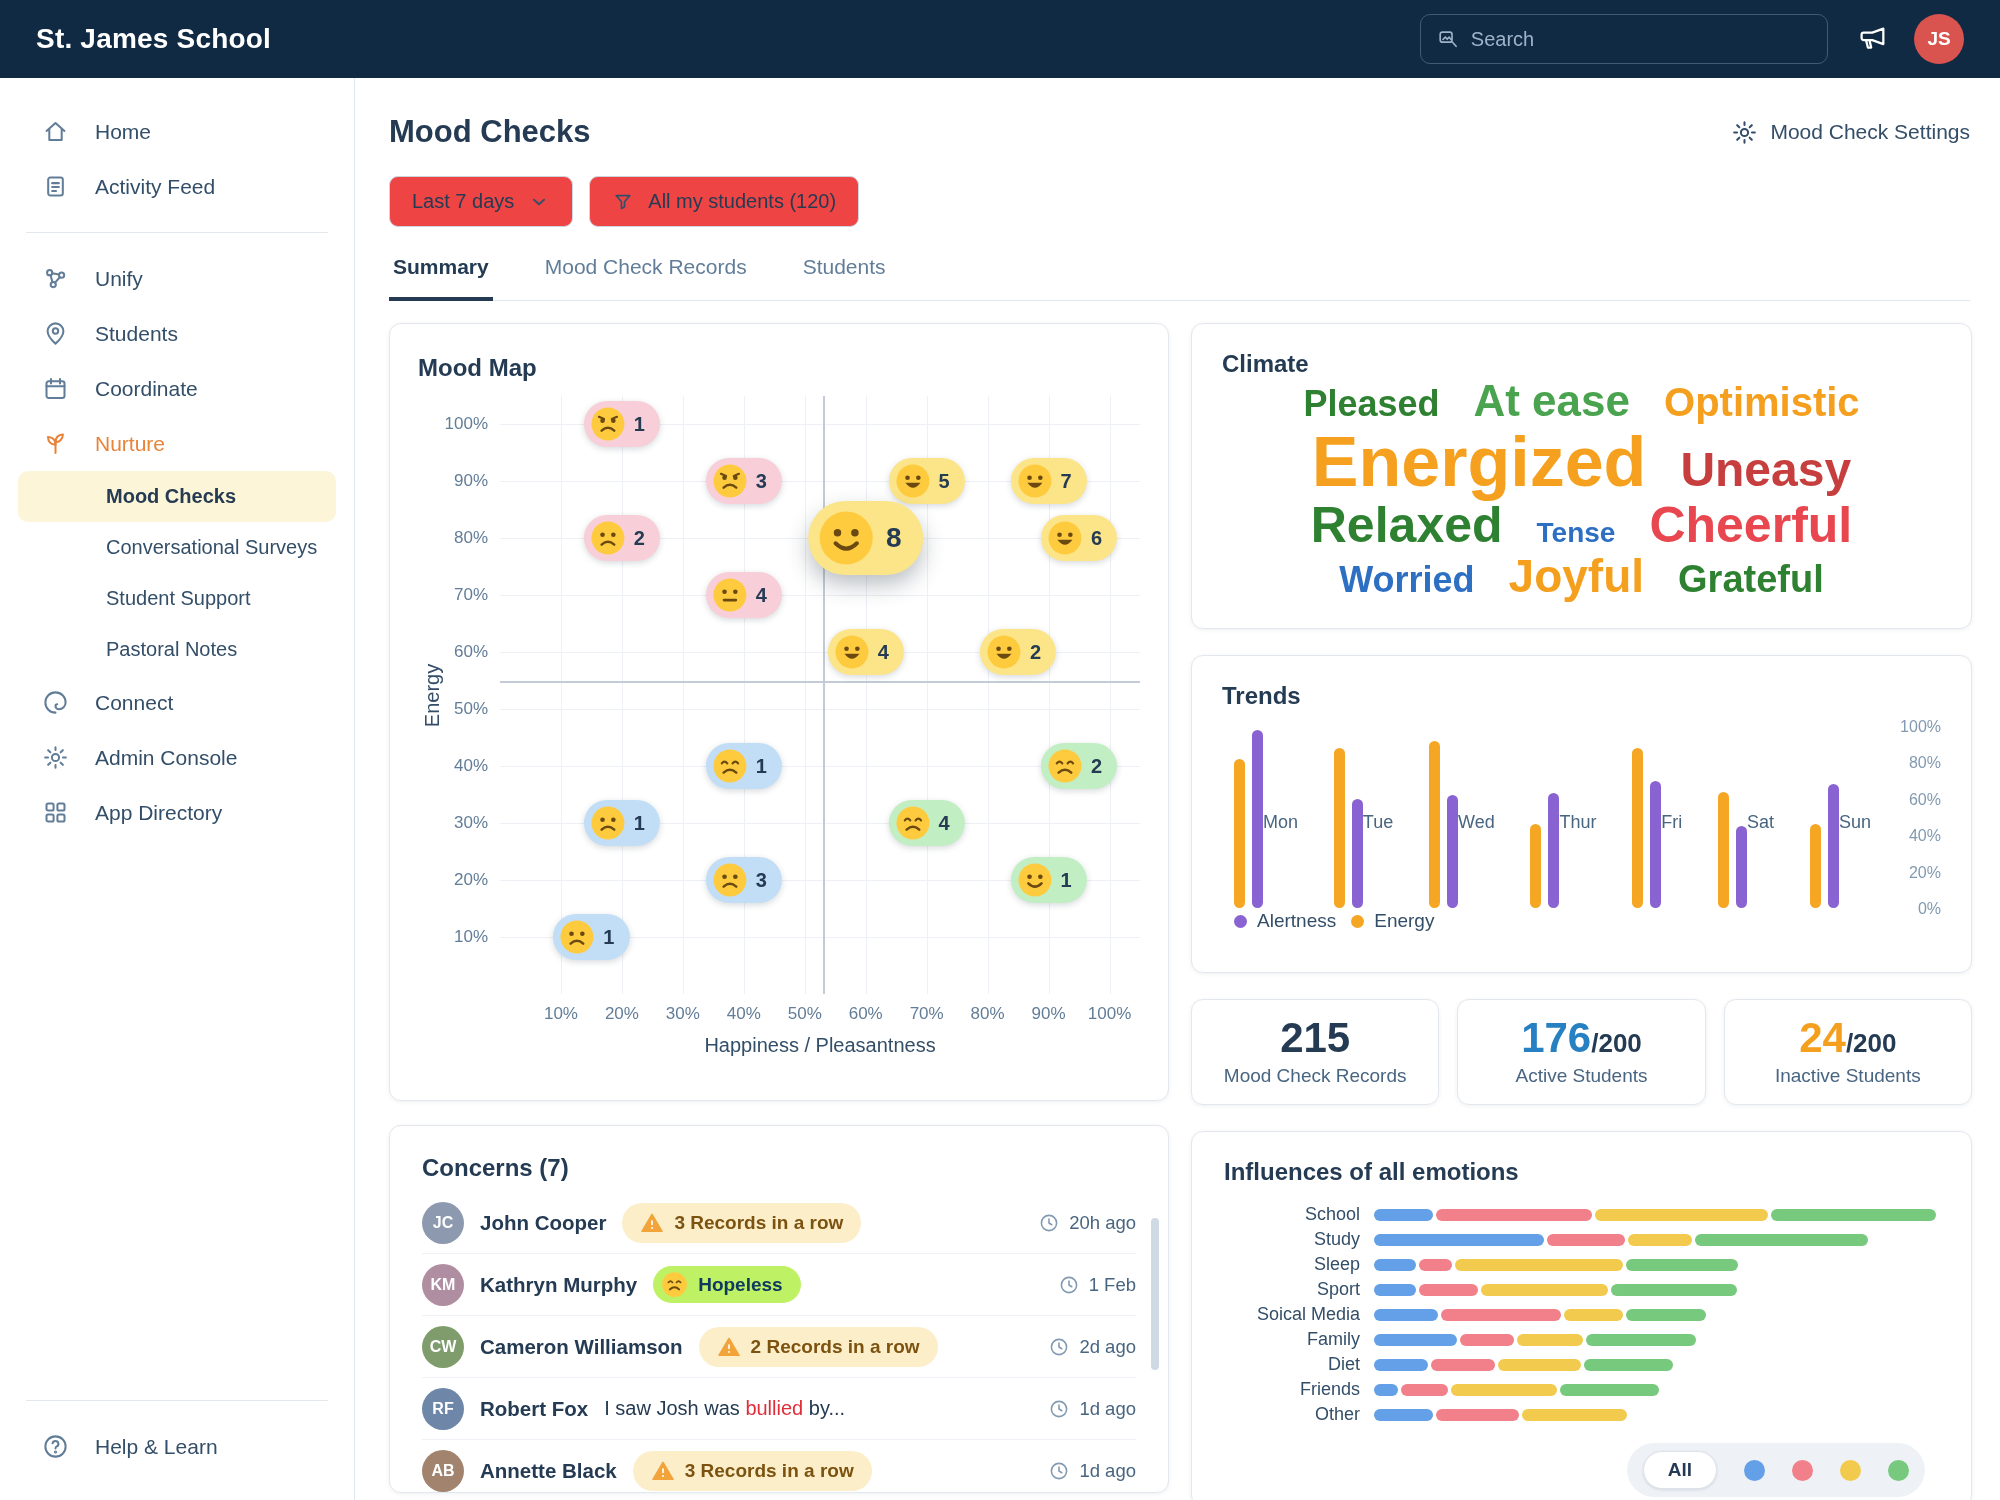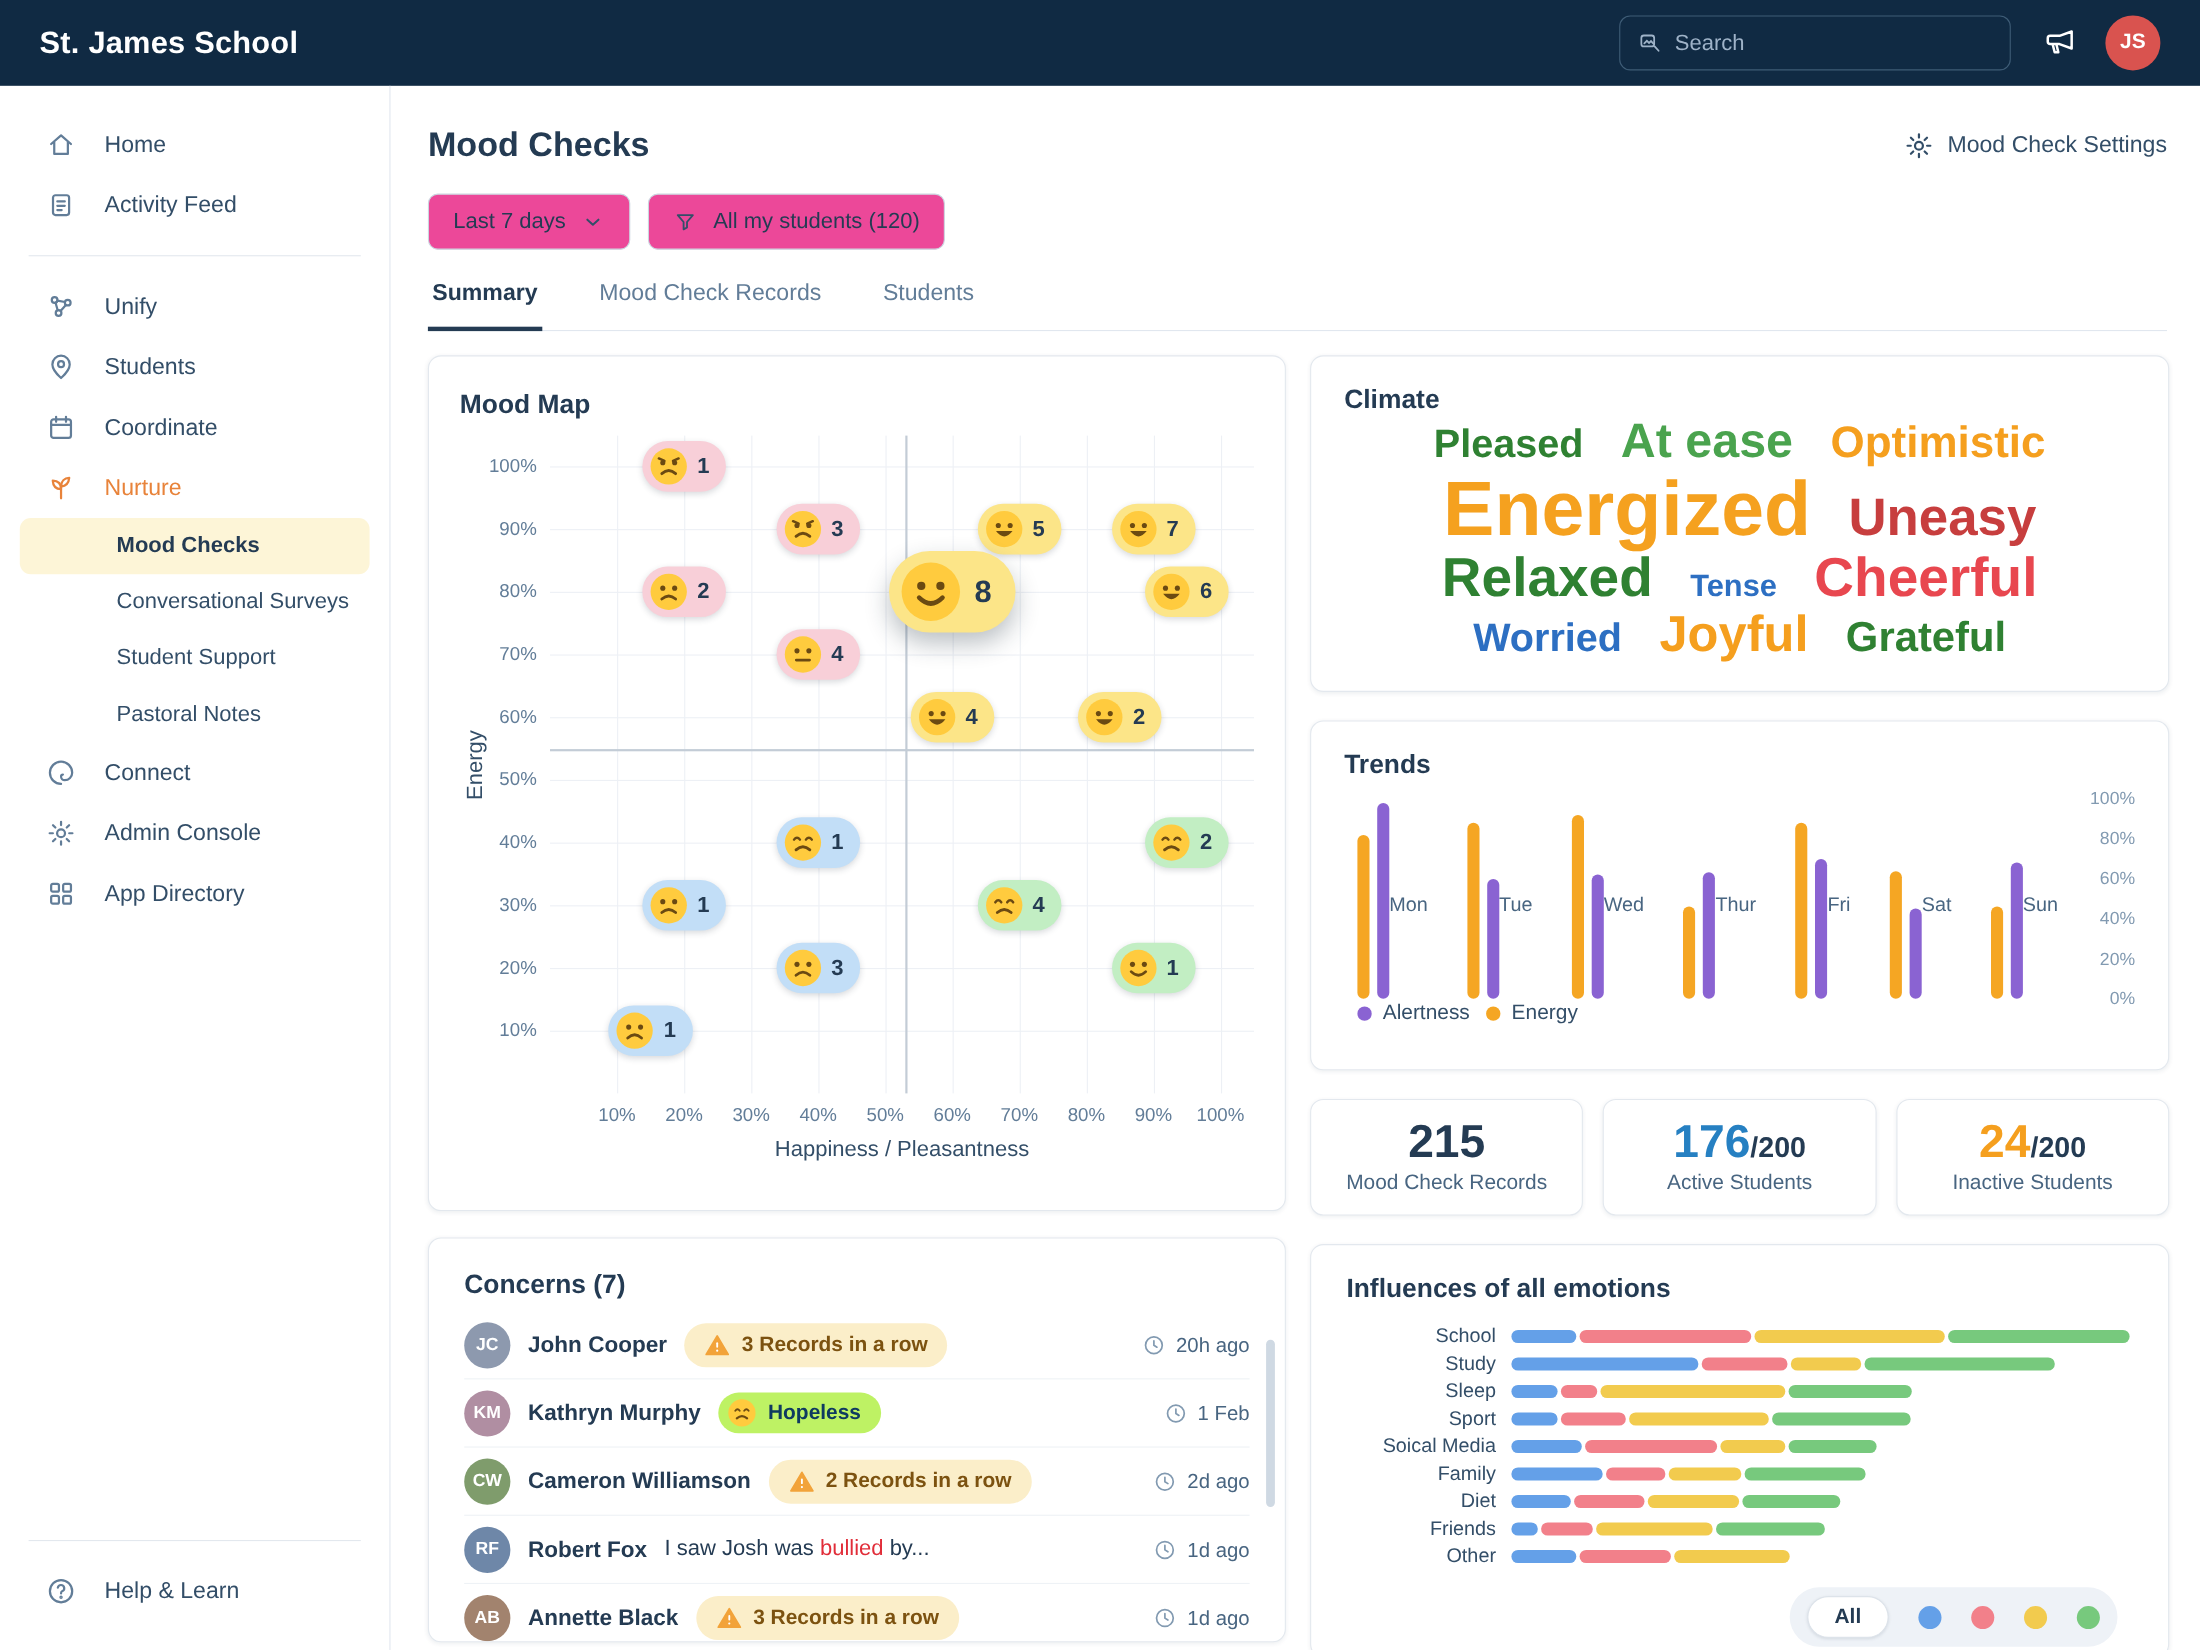--- a/index.html
+++ b/index.html
@@ -3,21 +3,21 @@
 <meta charset="utf-8">
 <style>
   * { box-sizing: border-box; margin: 0; padding: 0; }
   html,body { width:2000px; height:1500px; overflow:hidden; }
   body { font-family:"Liberation Sans", sans-serif; background:#fff; color:#243b53; }
 
   
   .app { display:flex; flex-direction:column; height:100%; }
   header { flex:0 0 78px; background:#102a43; display:flex; align-items:center; padding:0 36px; gap:28px; }
   .logo { color:#fff; font-size:28px; font-weight:700; letter-spacing:.2px; }
-  .search { margin-left:auto; width:356px; height:50px; border:1px solid #3e5c76; border-radius:10px; display:flex; align-items:center; gap:12px; padding:0 16px; color:#9fb3c8; }
+  .search { margin-left:auto; width:408px; height:50px; border:1px solid #3e5c76; border-radius:10px; display:flex; align-items:center; gap:12px; padding:0 16px; color:#9fb3c8; }
   .search input { background:transparent; border:none; outline:none; color:#d9e2ec; font-size:20px; width:100%; font-family:inherit; }
   .search input::placeholder { color:#9fb3c8; }
   .hdr-icons { display:flex; align-items:center; gap:26px; color:#fff; }
   .avatar { width:50px; height:50px; border-radius:50%; background:#d9534f; color:#fff; font-weight:700; font-size:19px; display:flex; align-items:center; justify-content:center; }
 
   
   .shell { display:flex; flex:1; min-height:0; }
   aside { width:355px; border-right:1px solid #e1e7ef; padding-top:26px; position:relative; flex-shrink:0; }
   .side-item { display:flex; align-items:center; gap:26px; padding:14px 12px 14px 42px; font-size:21px; color:#334e68; cursor:pointer; }
   .side-item svg { color:#627d98; flex-shrink:0; }
@@ -26,21 +26,21 @@
   .side-sub.active { background:#fdf5d7; color:#243b53; font-weight:600; }
   .side-divider { height:1px; background:#e3e8ee; margin:18px 26px; }
   .sidebar-bottom { position:absolute; bottom:26px; left:0; right:0; }
 
   
   main { flex:1; padding:36px 30px 0 34px; overflow:hidden; }
   .page-head { display:flex; align-items:center; justify-content:space-between; }
   .page-head h1 { font-size:31px; font-weight:700; color:#243b53; }
   .settings { display:flex; align-items:center; gap:12px; font-size:21px; color:#334e68; cursor:pointer; }
   .filter-row { display:flex; gap:16px; margin-top:26px; }
-  .filter-row button { display:flex; align-items:center; gap:14px; background:#ec4899; border:1px solid #cbd5e0; border-radius:9px; padding:13px 22px; font-size:20px; color:#243b53; font-family:inherit; cursor:pointer; }
+  .filter-row button { display:flex; align-items:center; gap:14px; background:#ef4444; border:1px solid #cbd5e0; border-radius:9px; padding:13px 22px; font-size:20px; color:#243b53; font-family:inherit; cursor:pointer; }
   .tabs { display:flex; gap:48px; margin-top:28px; border-bottom:1px solid #e1e7ef; }
   .tab { font-size:21px; color:#627d98; padding:0 4px 18px; cursor:pointer; }
   .tab.active { color:#243b53; font-weight:700; border-bottom:4px solid #243b53; margin-bottom:-1px; }
 
   .columns { display:flex; gap:22px; margin-top:22px; }
   .col-left { width:780px; flex-shrink:0; display:flex; flex-direction:column; gap:24px; }
   .col-right { flex:1; display:flex; flex-direction:column; gap:26px; }
   .card { background:#fff; border:1px solid #e3e8ee; border-radius:12px; box-shadow:0 1px 4px rgba(16,42,67,.07); }
   .card h2 { font-size:24px; font-weight:700; color:#243b53; }
 

